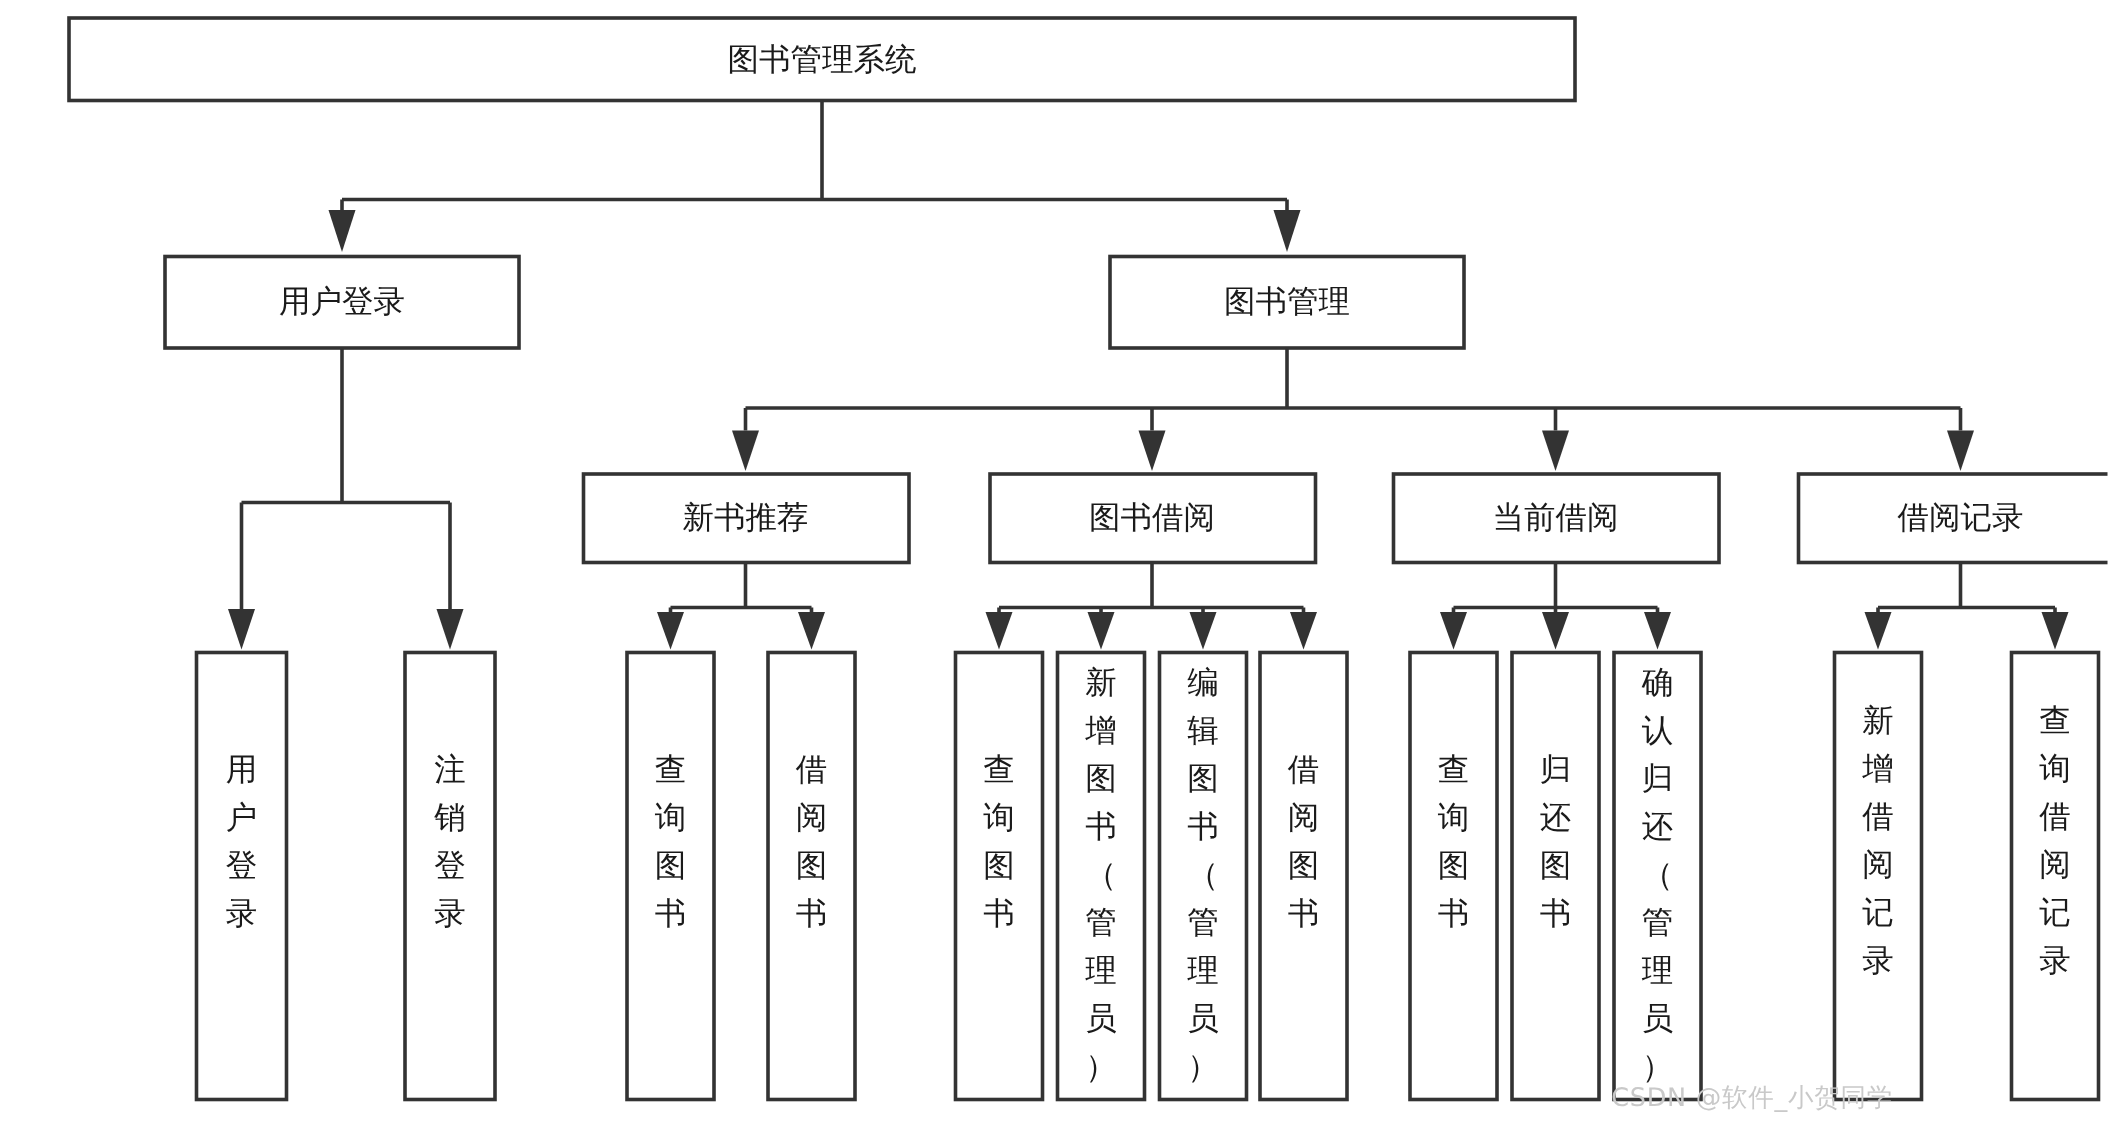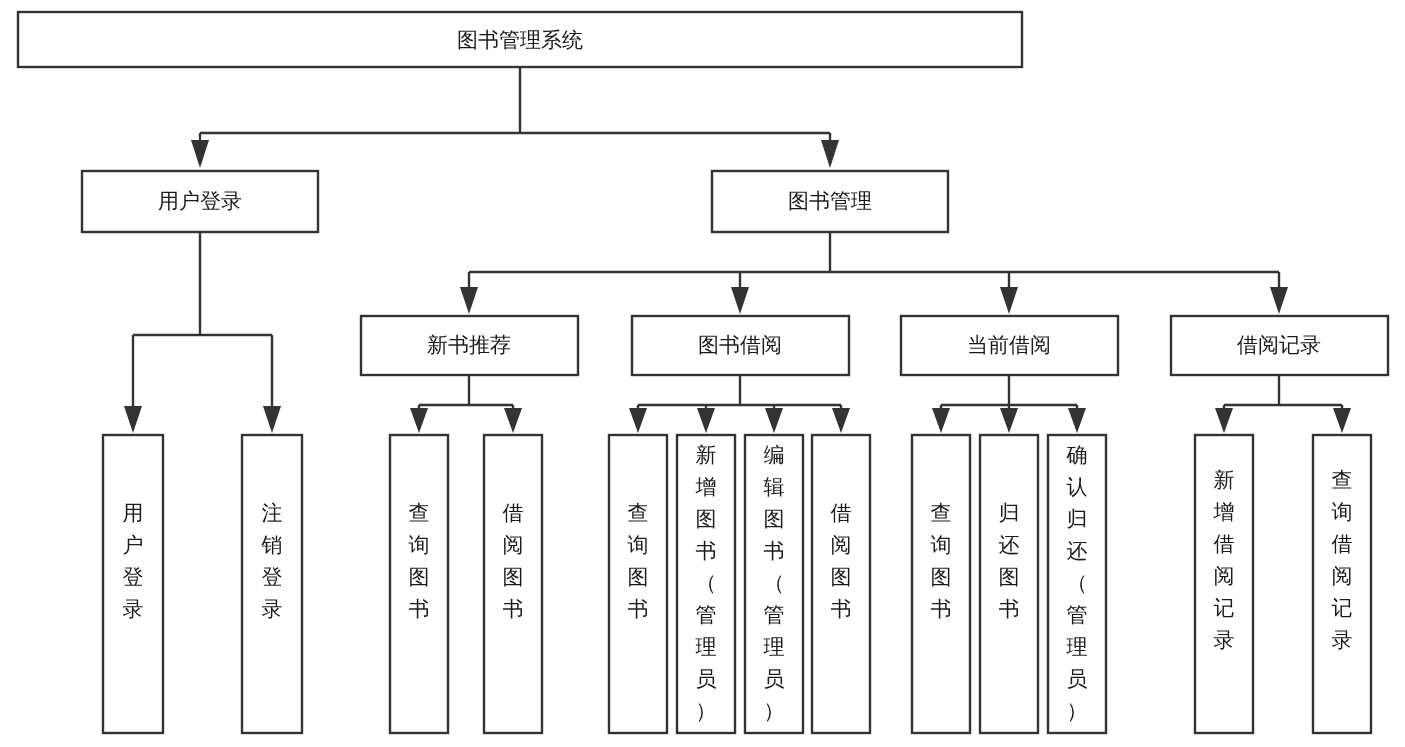--- a/index.html
+++ b/index.html
@@ -10,20 +10,21 @@
   body {
     width: 1405px;
     height: 747px;
     font-family: "DejaVu Sans", "Liberation Sans", sans-serif;
     overflow: hidden;
   }
   #diagram-root {
     position: relative;
     width: 1240px;
     height: 747px;
+    margin-left: 28px;
   }
   svg.diagram {
     position: absolute;
     left: 0;
     top: 0;
     width: 1405px;
     height: 747px;
     display: block;
   }
   .node-box {
@@ -228,13 +229,14 @@
       <rect class="node-box" x="1195" y="435" width="58" height="298"></rect>
       <text class="leaf-label" x="1224" y="487"><tspan x="1224" y="487">新</tspan><tspan x="1224" y="519">增</tspan><tspan x="1224" y="551">借</tspan><tspan x="1224" y="583">阅</tspan><tspan x="1224" y="615">记</tspan><tspan x="1224" y="647">录</tspan></text>
     </g>
     <g>
       <rect class="node-box" x="1313" y="435" width="58" height="298"></rect>
       <text class="leaf-label" x="1342" y="487"><tspan x="1342" y="487">查</tspan><tspan x="1342" y="519">询</tspan><tspan x="1342" y="551">借</tspan><tspan x="1342" y="583">阅</tspan><tspan x="1342" y="615">记</tspan><tspan x="1342" y="647">录</tspan></text>
     </g>
 
   </svg>
 
+  <div class="watermark">CSDN @软件_小贺同学</div>
 </div>
 
 </body></html>

